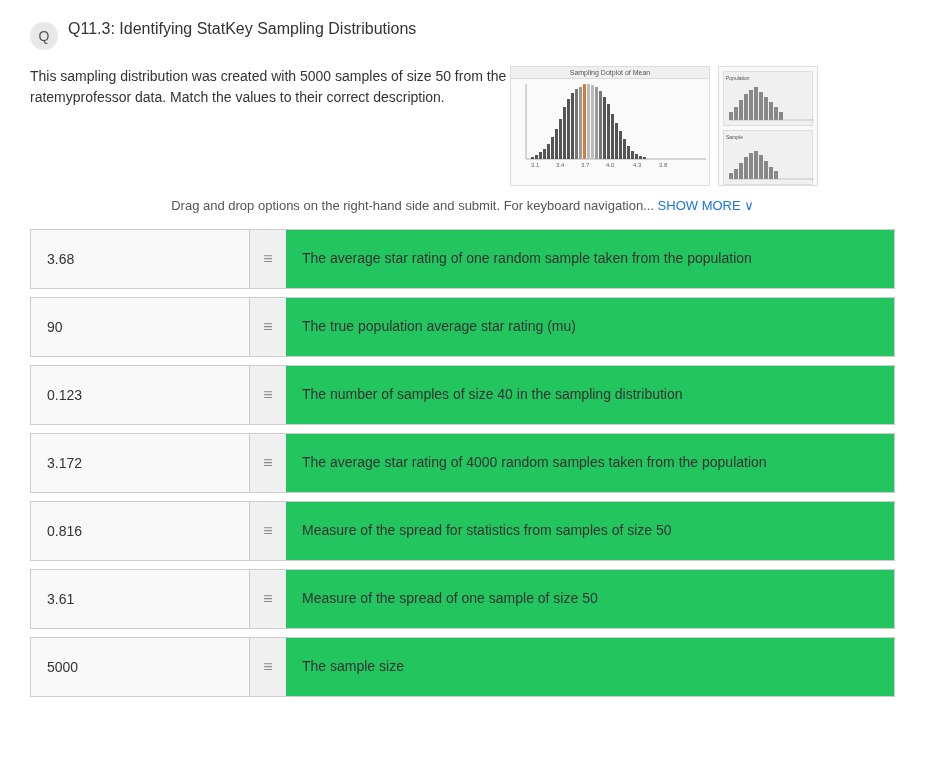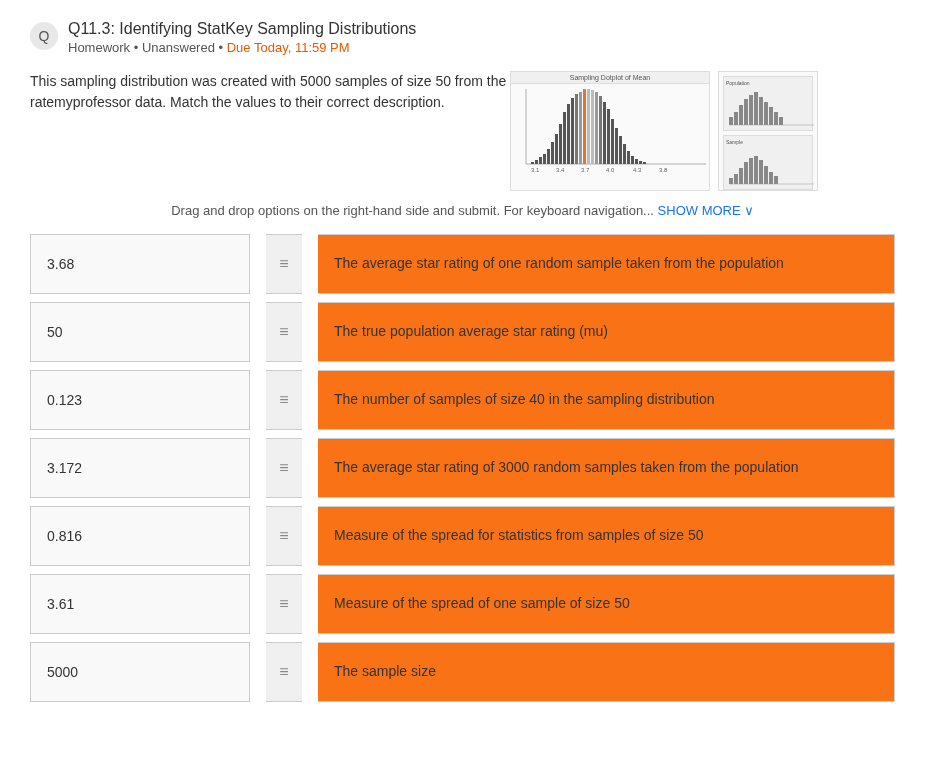--- a/index.html
+++ b/index.html
@@ -113,21 +113,21 @@
       text-decoration: none;
     }
     .matching-area {
       display: flex;
       flex-direction: column;
       gap: 8px;
     }
     .match-row {
       display: flex;
       align-items: stretch;
-      gap: 16px;
+      gap: 0;
     }
     .match-left {
       width: 220px;
       min-height: 60px;
       background: #f9f9f9;
       border: 1px solid #ccc;
       display: flex;
       align-items: center;
       padding: 12px 16px;
       font-size: 14px;
@@ -146,47 +146,40 @@
       flex-shrink: 0;
     }
     .drag-handle {
       color: #888;
       font-size: 16px;
       line-height: 1;
     }
     .match-right {
       flex: 1;
       min-height: 60px;
-      background: #f97316;
+      background: #22c55e;
       border: 1px solid #ccc;
       border-left: none;
       display: flex;
       align-items: center;
       padding: 12px 16px;
       font-size: 14px;
       color: #333;
       line-height: 1.4;
     }
   </style>
 </head>
 <body>
 
 <div class="page-container">
 
   <div class="header-area">
     <div class="header-icon">Q</div>
     <div class="header-text">
       <div class="title">Q11.3: Identifying StatKey Sampling Distributions</div>
-      <div class="subtitle">
-        <span>Homework</span>
-        <span> • </span>
-        <span>Unanswered</span>
-        <span> • </span>
-        <span class="due">Due Today, 11:59 PM</span>
-      </div>
     </div>
   </div>
 
   <div class="content-area">
     <div class="description-text">This sampling distribution was created with 5000 samples of size 50 from the ratemyprofessor data. Match the values to their correct description.</div>
     <div class="chart-area">
 
       <div class="chart-main">
         <div class="chart-title">Sampling Dotplot of Mean</div>
         <div class="chart-svg-area">
@@ -284,41 +277,41 @@
 
     <div class="match-row">
       <div class="match-left">3.68</div>
       <div class="match-divider">
         <span class="drag-handle">≡</span>
       </div>
       <div class="match-right">The average star rating of one random sample taken from the population</div>
     </div>
 
     <div class="match-row">
-      <div class="match-left">50</div>
+      <div class="match-left">90</div>
       <div class="match-divider">
         <span class="drag-handle">≡</span>
       </div>
       <div class="match-right">The true population average star rating (mu)</div>
     </div>
 
     <div class="match-row">
       <div class="match-left">0.123</div>
       <div class="match-divider">
         <span class="drag-handle">≡</span>
       </div>
       <div class="match-right">The number of samples of size 40 in the sampling distribution</div>
     </div>
 
     <div class="match-row">
       <div class="match-left">3.172</div>
       <div class="match-divider">
         <span class="drag-handle">≡</span>
       </div>
-      <div class="match-right">The average star rating of 3000 random samples taken from the population</div>
+      <div class="match-right">The average star rating of 4000 random samples taken from the population</div>
     </div>
 
     <div class="match-row">
       <div class="match-left">0.816</div>
       <div class="match-divider">
         <span class="drag-handle">≡</span>
       </div>
       <div class="match-right">Measure of the spread for statistics from samples of size 50</div>
     </div>
 

